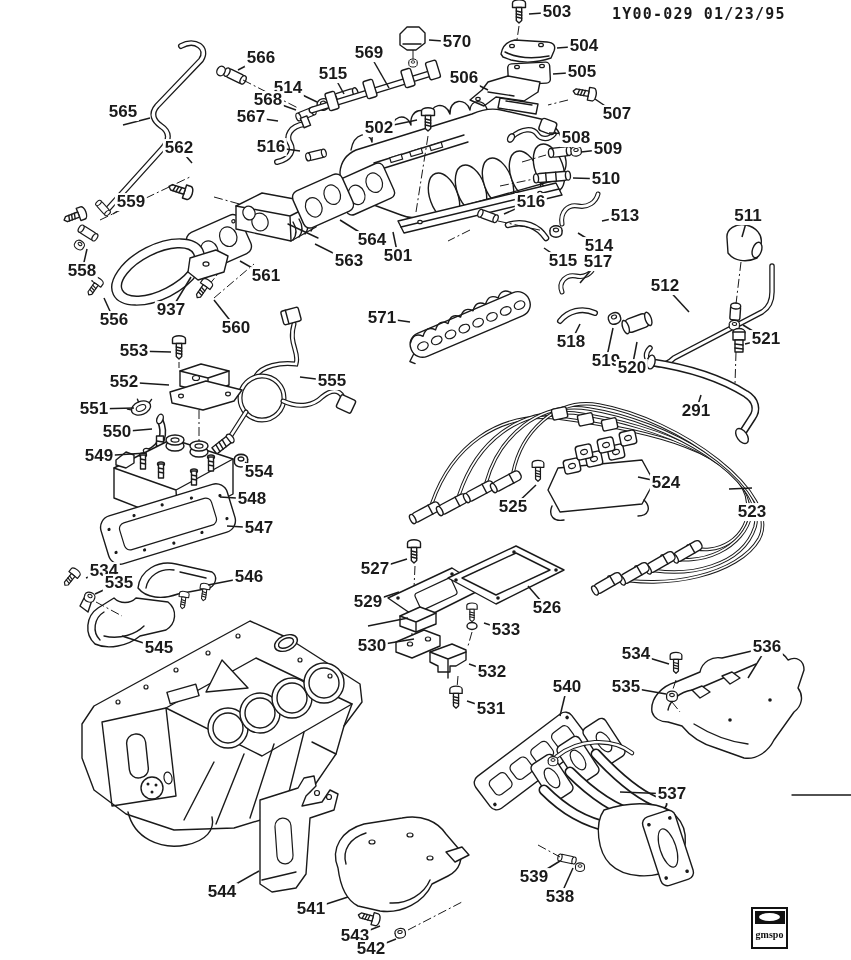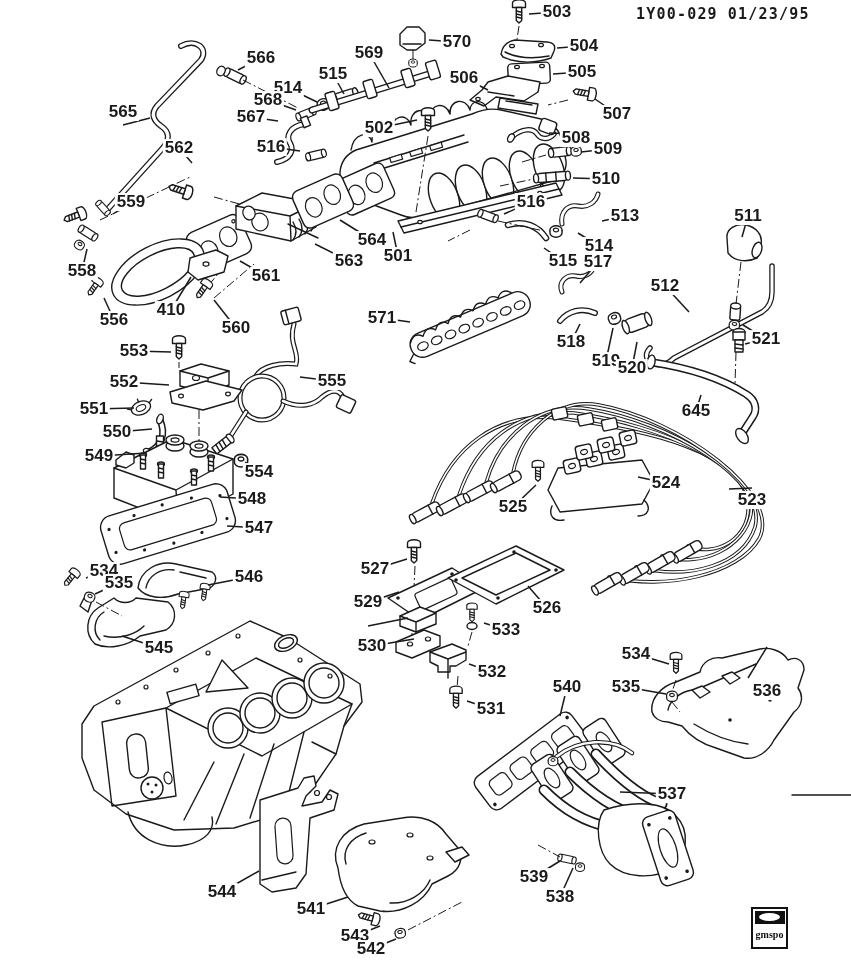--- a/index.html
+++ b/index.html
@@ -5,21 +5,21 @@
   html,body{margin:0;padding:0;background:#fff;}
   .page{position:relative;width:851px;height:960px;background:#fff;overflow:hidden;
         font-family:"Liberation Sans",sans-serif;}
   #art,#leader-svg{position:absolute;left:0;top:0;width:851px;height:960px;}
   #art{z-index:1;}
   #leader-svg{z-index:2;}
   #callout-layer{position:absolute;left:0;top:0;width:851px;height:697px;z-index:3;}
   .callout{position:absolute;transform:translate(-50%,-50%);font-weight:700;font-size:17px;
            color:#1a1a1a;background:#fff;padding:0 2px;line-height:1.05;white-space:nowrap;}
   .header{position:absolute;left:612px;top:5px;z-index:4;color:#1a1a1a;
-          font-family:"DejaVu Sans Mono",monospace;font-weight:700;font-size:15px;letter-spacing:1.2px;margin-left:24px;}
+          font-family:"DejaVu Sans Mono",monospace;font-weight:700;font-size:15px;letter-spacing:1.2px;}
   .header .gap{display:inline-block;width:10px;}
   .logo{position:absolute;left:751px;top:907px;width:37px;height:42px;border:2.5px solid #111;
         background:#fff;z-index:4;box-sizing:border-box;display:flex;flex-direction:column;padding:1.5px;}
   .logo-top{height:13px;background:#111;display:flex;align-items:center;justify-content:center;}
   .logo-oval{width:21px;height:8px;background:#fff;border-radius:50%;}
   .logo-text{flex:1;display:flex;flex-direction:row;align-items:center;justify-content:center;
              font-family:"Liberation Serif",serif;font-weight:700;font-size:10px;line-height:1.0;color:#111;}
   
   .ln{fill:none;stroke:#1a1a1a;stroke-width:1.4;stroke-linecap:round;stroke-linejoin:round;}
   .fw{fill:#fff;stroke:#1a1a1a;stroke-width:1.4;stroke-linejoin:round;}
@@ -679,53 +679,53 @@
       <div class="callout" style="left: 748px; top: 216px;">511</div>
       <div class="callout" style="left: 82px; top: 271px;">558</div>
       <div class="callout" style="left: 372px; top: 240px;">564</div>
       <div class="callout" style="left: 349px; top: 261px;">563</div>
       <div class="callout" style="left: 599px; top: 246px;">514</div>
       <div class="callout" style="left: 266px; top: 276px;">561</div>
       <div class="callout" style="left: 398px; top: 256px;">501</div>
       <div class="callout" style="left: 563px; top: 261px;">515</div>
       <div class="callout" style="left: 598px; top: 262px;">517</div>
       <div class="callout" style="left: 665px; top: 286px;">512</div>
-      <div class="callout" style="left: 171px; top: 310px;">410</div>
+      <div class="callout" style="left: 171px; top: 310px;">937</div>
       <div class="callout" style="left: 114px; top: 320px;">556</div>
       <div class="callout" style="left: 236px; top: 328px;">560</div>
       <div class="callout" style="left: 382px; top: 318px;">571</div>
       <div class="callout" style="left: 571px; top: 342px;">518</div>
       <div class="callout" style="left: 766px; top: 339px;">521</div>
       <div class="callout" style="left: 134px; top: 351px;">553</div>
       <div class="callout" style="left: 606px; top: 361px;">519</div>
       <div class="callout" style="left: 632px; top: 368px;">520</div>
       <div class="callout" style="left: 124px; top: 382px;">552</div>
       <div class="callout" style="left: 332px; top: 381px;">555</div>
-      <div class="callout" style="left: 696px; top: 411px;">645</div>
+      <div class="callout" style="left: 696px; top: 411px;">291</div>
       <div class="callout" style="left: 94px; top: 409px;">551</div>
       <div class="callout" style="left: 117px; top: 432px;">550</div>
       <div class="callout" style="left: 99px; top: 456px;">549</div>
       <div class="callout" style="left: 259px; top: 472px;">554</div>
       <div class="callout" style="left: 252px; top: 499px;">548</div>
       <div class="callout" style="left: 666px; top: 483px;">524</div>
-      <div class="callout" style="left: 752px; top: 500px;">523</div>
+      <div class="callout" style="left: 752px; top: 512px;">523</div>
       <div class="callout" style="left: 513px; top: 507px;">525</div>
       <div class="callout" style="left: 259px; top: 528px;">547</div>
       <div class="callout" style="left: 104px; top: 571px;">534</div>
       <div class="callout" style="left: 119px; top: 583px;">535</div>
       <div class="callout" style="left: 249px; top: 577px;">546</div>
       <div class="callout" style="left: 375px; top: 569px;">527</div>
       <div class="callout" style="left: 366px; top: 603px;">528</div>
       <div class="callout" style="left: 547px; top: 608px;">526</div>
       <div class="callout" style="left: 368px; top: 590px; margin-top: 12px;">529</div>
       <div class="callout" style="left: 506px; top: 630px;">533</div>
       <div class="callout" style="left: 372px; top: 646px;">530</div>
       <div class="callout" style="left: 159px; top: 648px;">545</div>
       <div class="callout" style="left: 636px; top: 654px;">534</div>
-      <div class="callout" style="left: 767px; top: 647px; margin-top: 44px;">536</div>
+      <div class="callout" style="left: 767px; top: 647px;">536</div>
       <div class="callout" style="left: 492px; top: 672px;">532</div>
       <div class="callout" style="left: 626px; top: 687px;">535</div>
       <div class="callout" style="left: 567px; top: 687px;">540</div>
       <div class="callout" style="left: 491px; top: 709px;">531</div>
       <div class="callout" style="left: 672px; top: 794px;">537</div>
       <div class="callout" style="left: 534px; top: 877px;">539</div>
       <div class="callout" style="left: 560px; top: 897px;">538</div>
       <div class="callout" style="left: 222px; top: 892px;">544</div>
       <div class="callout" style="left: 311px; top: 909px;">541</div>
       <div class="callout" style="left: 355px; top: 936px;">543</div>

